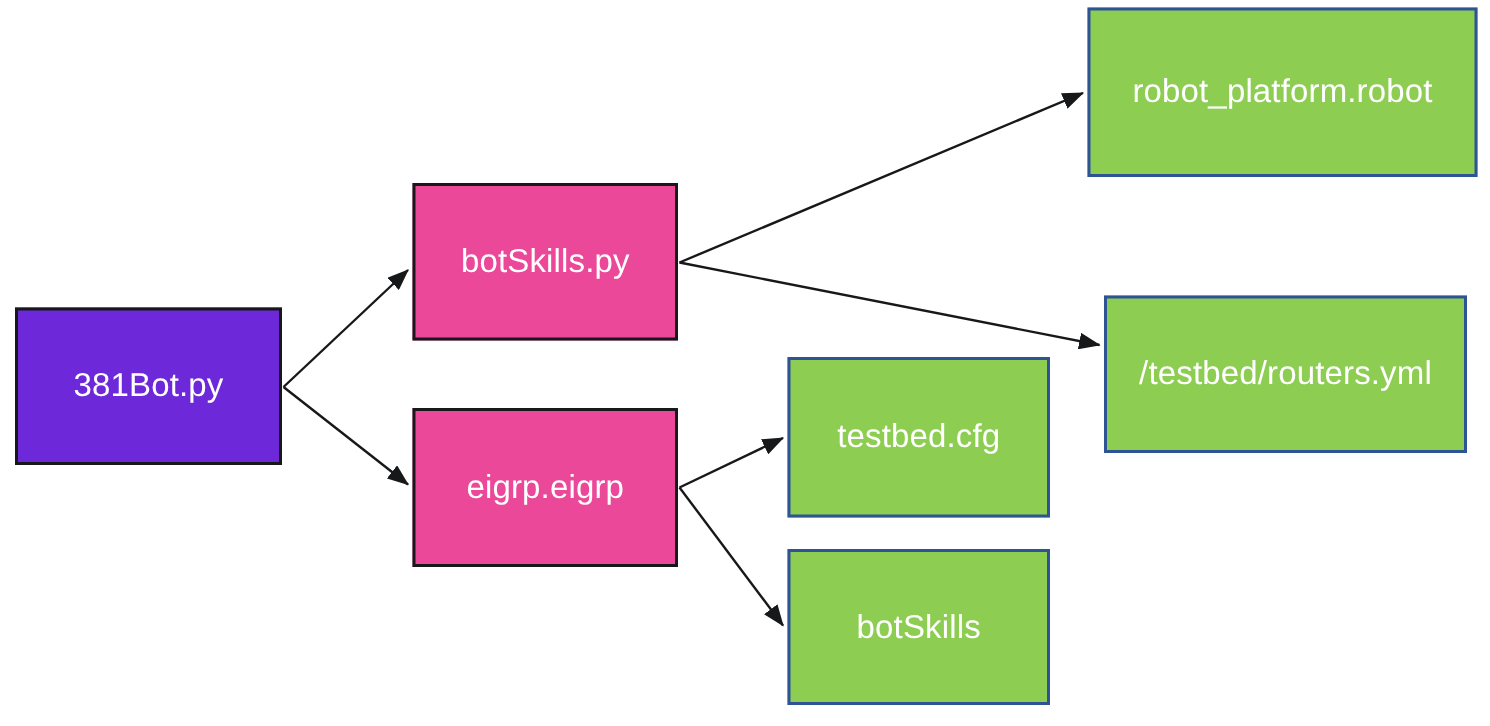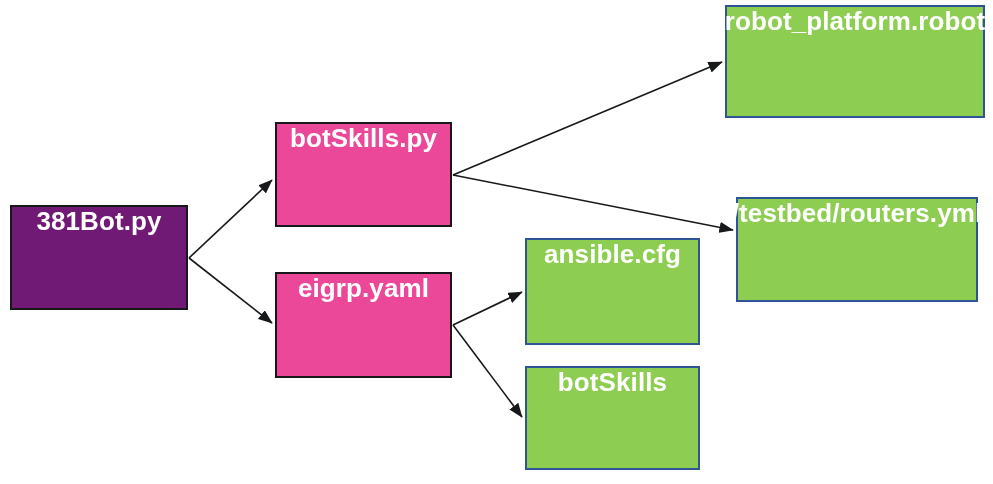--- a/index.html
+++ b/index.html
@@ -23,31 +23,32 @@
     left: 0;
     top: 0;
     width: 993px;
     height: 484px;
     pointer-events: none;
   }
   .node {
     position: absolute;
     box-sizing: border-box;
     display: flex;
+    align-items: center;
     justify-content: center;
     color: #ffffff;
-    font-size: 26px;
-    font-weight: 700;
+    font-size: 22px;
+    font-weight: 400;
     line-height: 1.1;
     text-align: center;
     white-space: nowrap;
     letter-spacing: 0.1px;
   }
   .node-source {
-    background: #701a75;
+    background: #6d28d9;
     border: 2px solid #17181A;
   }
   .node-script {
     background: #ec4899;
     border: 2px solid #17181A;
   }
   .node-asset {
     background: #8DCE52;
     border: 2px solid #2E5496;
   }
@@ -78,29 +79,29 @@
   </svg>
 
   <div id="nodes-layer">
       <div class="node node-source" style="left: 10px; top: 205px; width: 178px; height: 105px;">
         <span class="node-label">381Bot.py</span>
       </div>
       <div class="node node-script" style="left: 275px; top: 122px; width: 177px; height: 105px;">
         <span class="node-label">botSkills.py</span>
       </div>
       <div class="node node-script" style="left: 275px; top: 272px; width: 177px; height: 106px;">
-        <span class="node-label">eigrp.yaml</span>
+        <span class="node-label">eigrp.eigrp</span>
       </div>
       <div class="node node-asset" style="left: 725px; top: 5px; width: 260px; height: 113px;">
         <span class="node-label">robot_platform.robot</span>
       </div>
       <div class="node node-asset" style="left: 736px; top: 177px; width: 242px; height: 105px; margin-top: 20px;">
         <span class="node-label">/testbed/routers.yml</span>
       </div>
       <div class="node node-asset" style="left: 525px; top: 238px; width: 175px; height: 107px;">
-        <span class="node-label">ansible.cfg</span>
+        <span class="node-label">testbed.cfg</span>
       </div>
       <div class="node node-asset" style="left: 525px; top: 366px; width: 175px; height: 104px;">
         <span class="node-label">botSkills</span>
       </div>
     </div>
 
 </div>
 
 </body></html>

